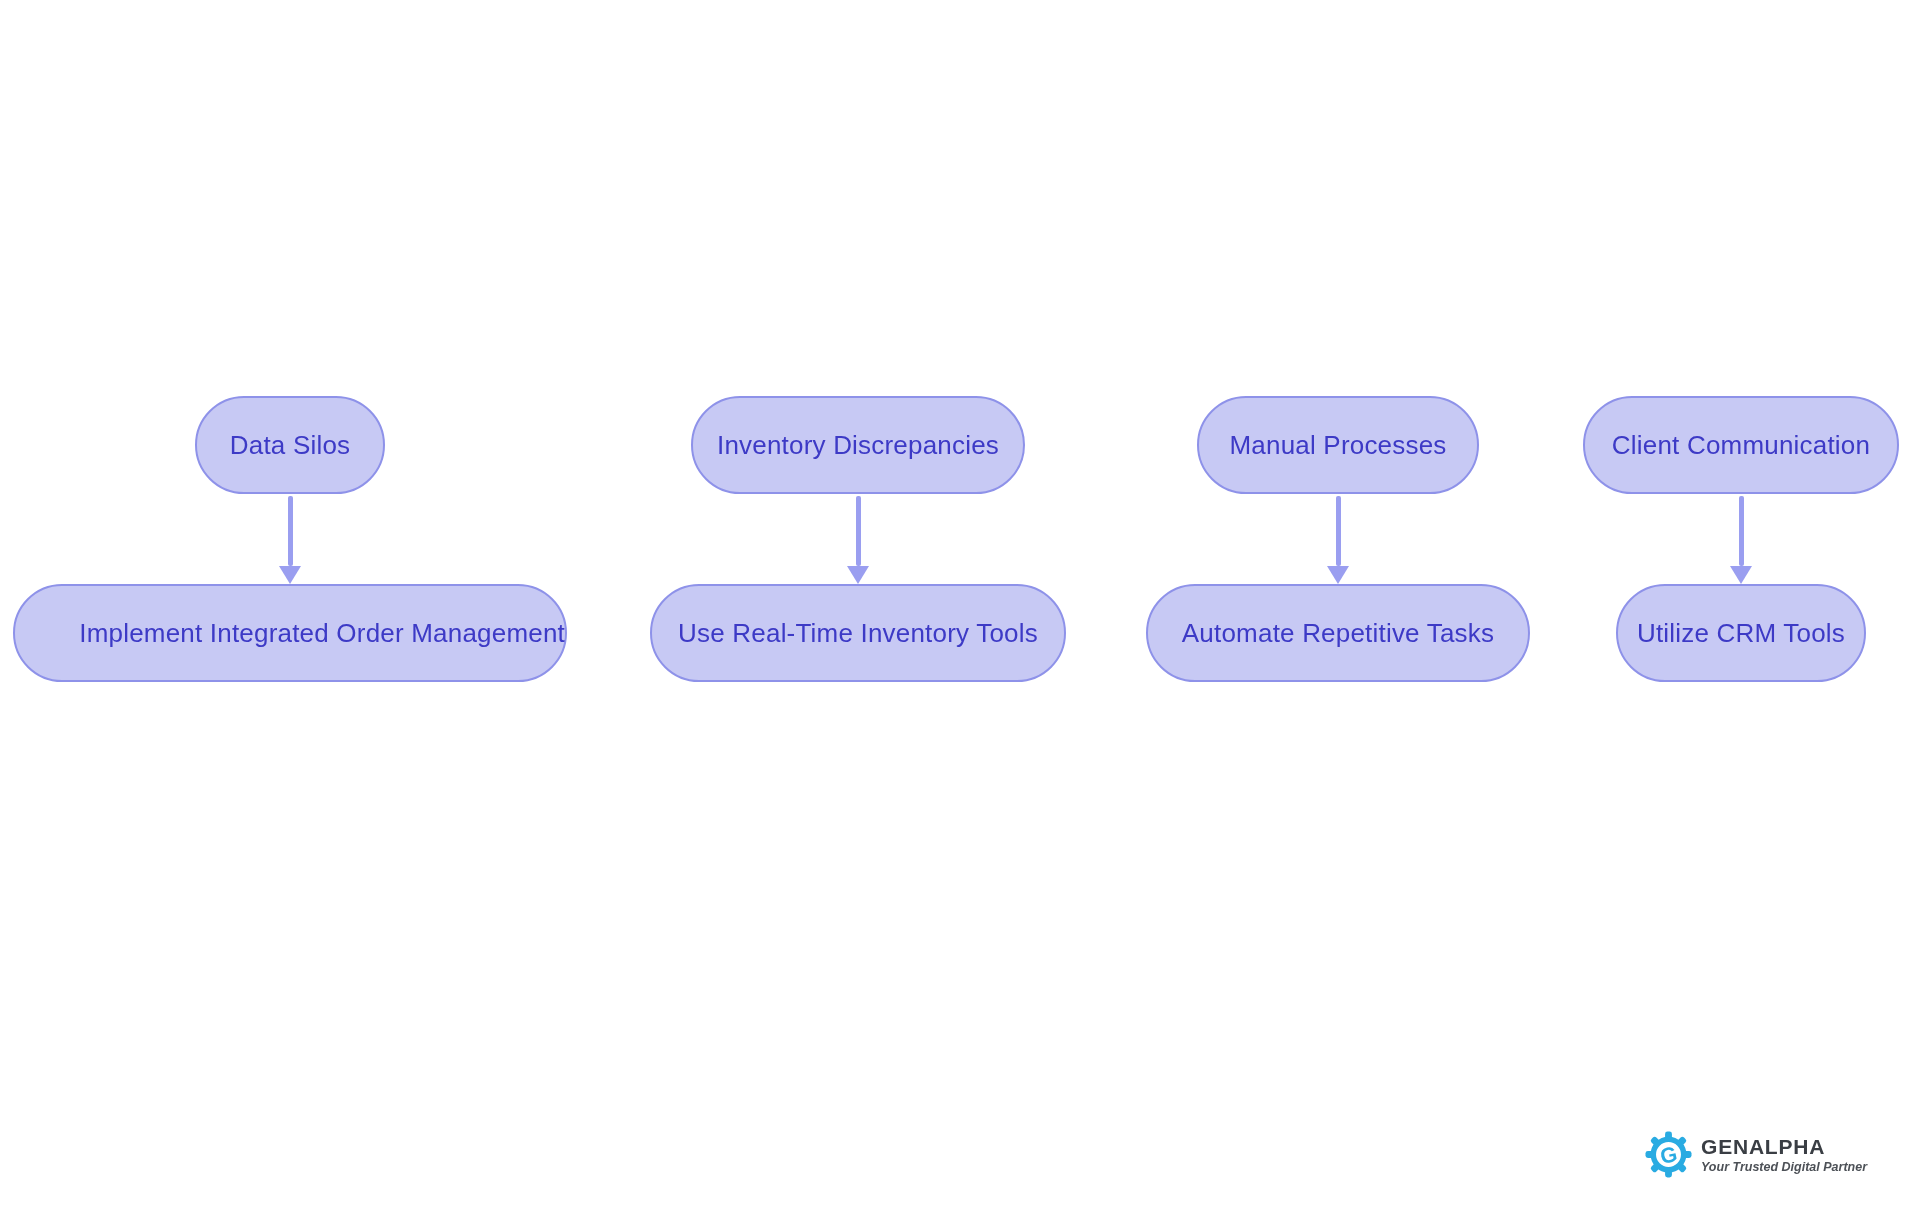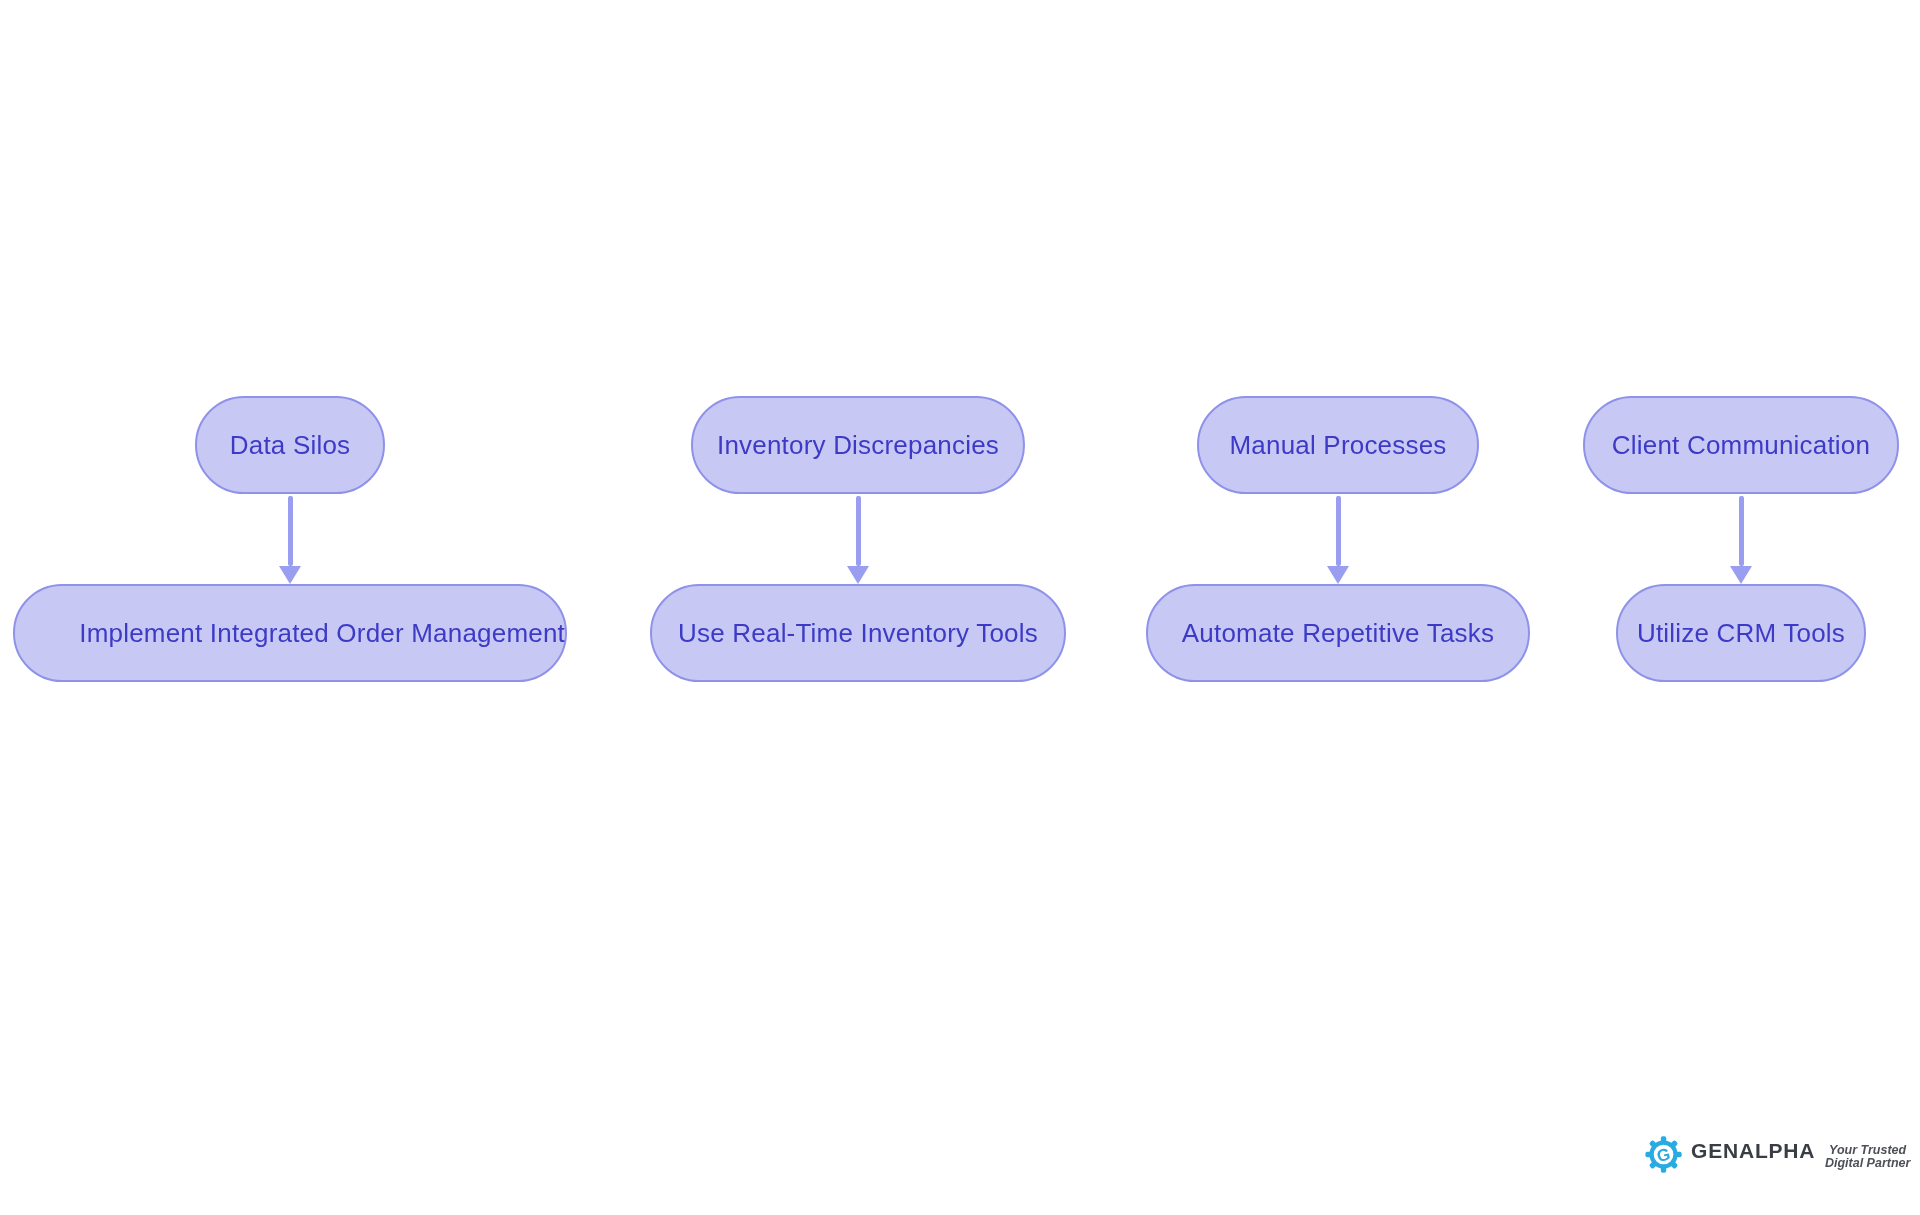--- a/index.html
+++ b/index.html
@@ -78,21 +78,21 @@
 
   .brand {
     position: absolute;
     left: 1645px;
     top: 1131px;
     display: flex;
     align-items: center;
     gap: 9px;
   }
   .brand svg { color: var(--logo-blue); display: block; }
-  .brand-text { display: flex; flex-direction: row; }
+  .brand-text { display: flex; flex-direction: column; }
   .brand-name {
     font-size: 21px;
     font-weight: 800;
     letter-spacing: 0.8px;
     color: var(--brand-text);
     line-height: 1;
   }
   .brand-tagline {
     font-size: 12.5px;
     font-style: italic;

